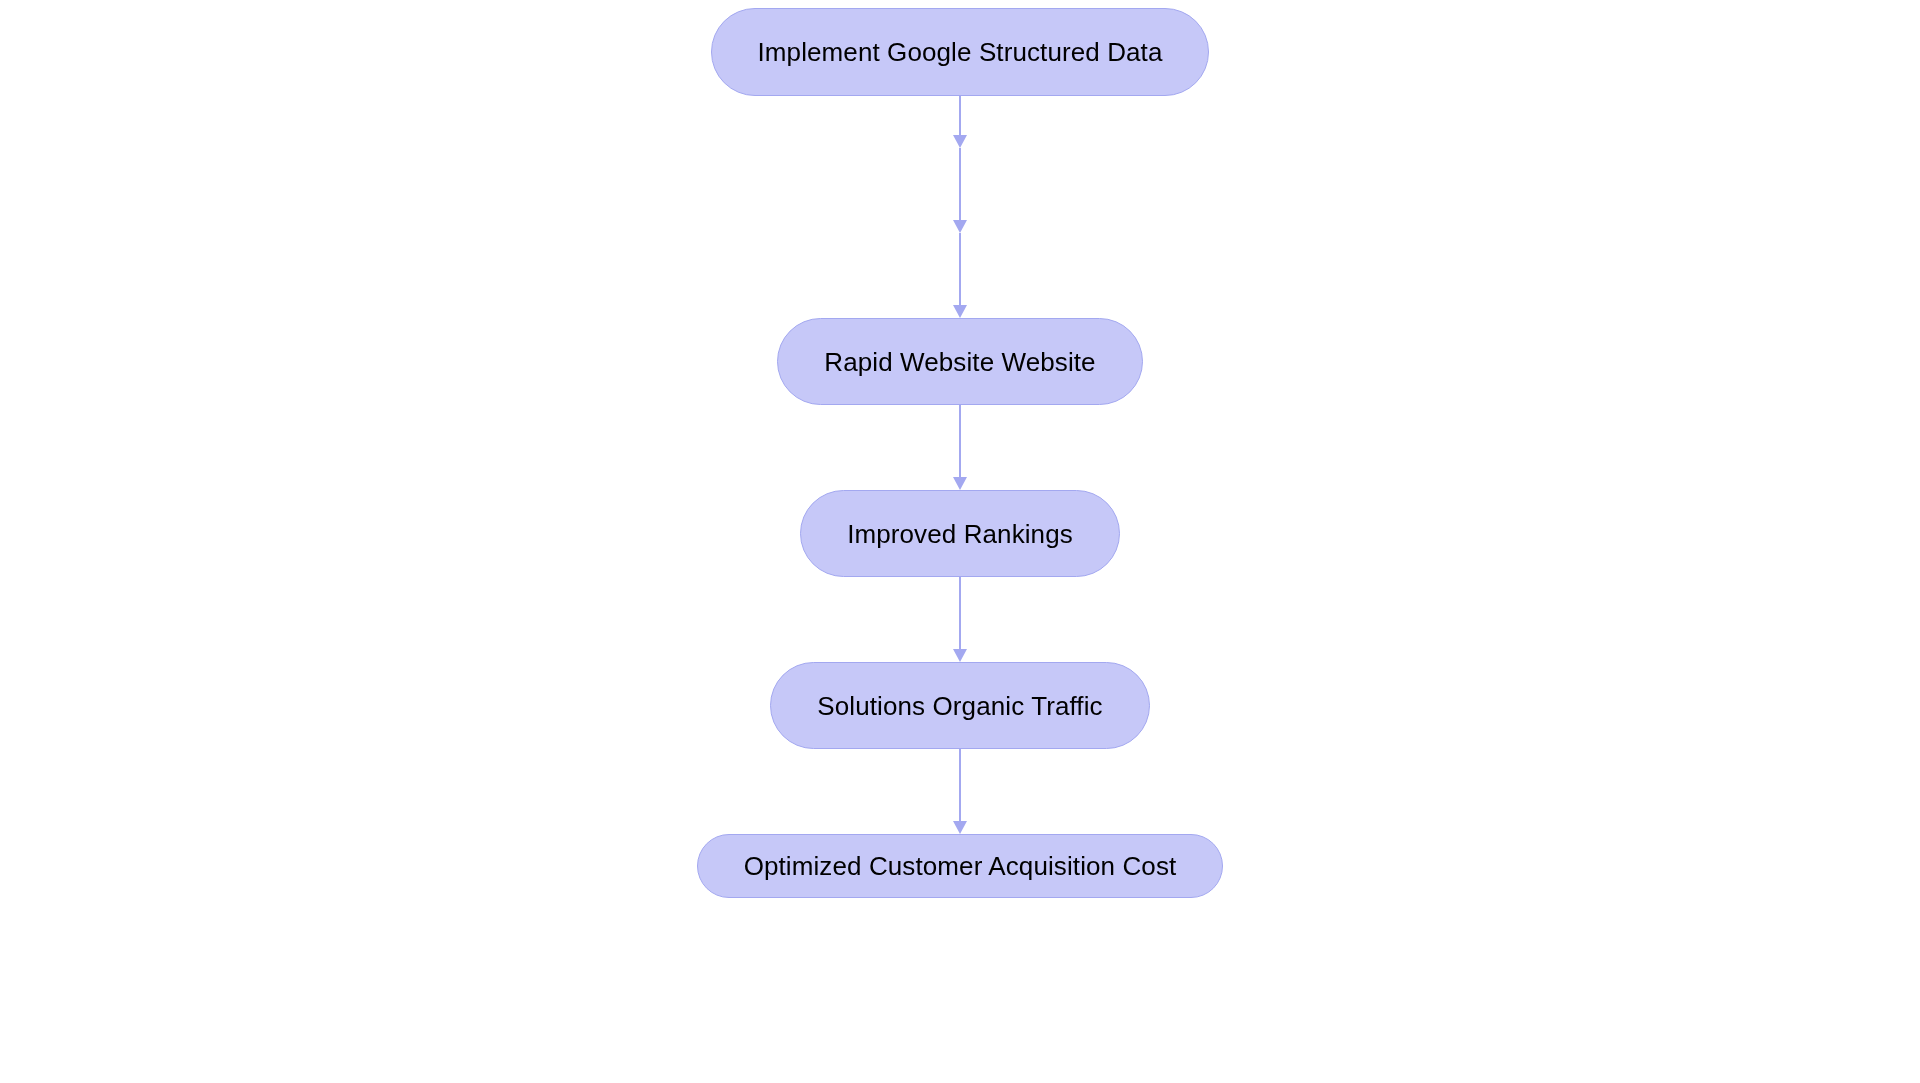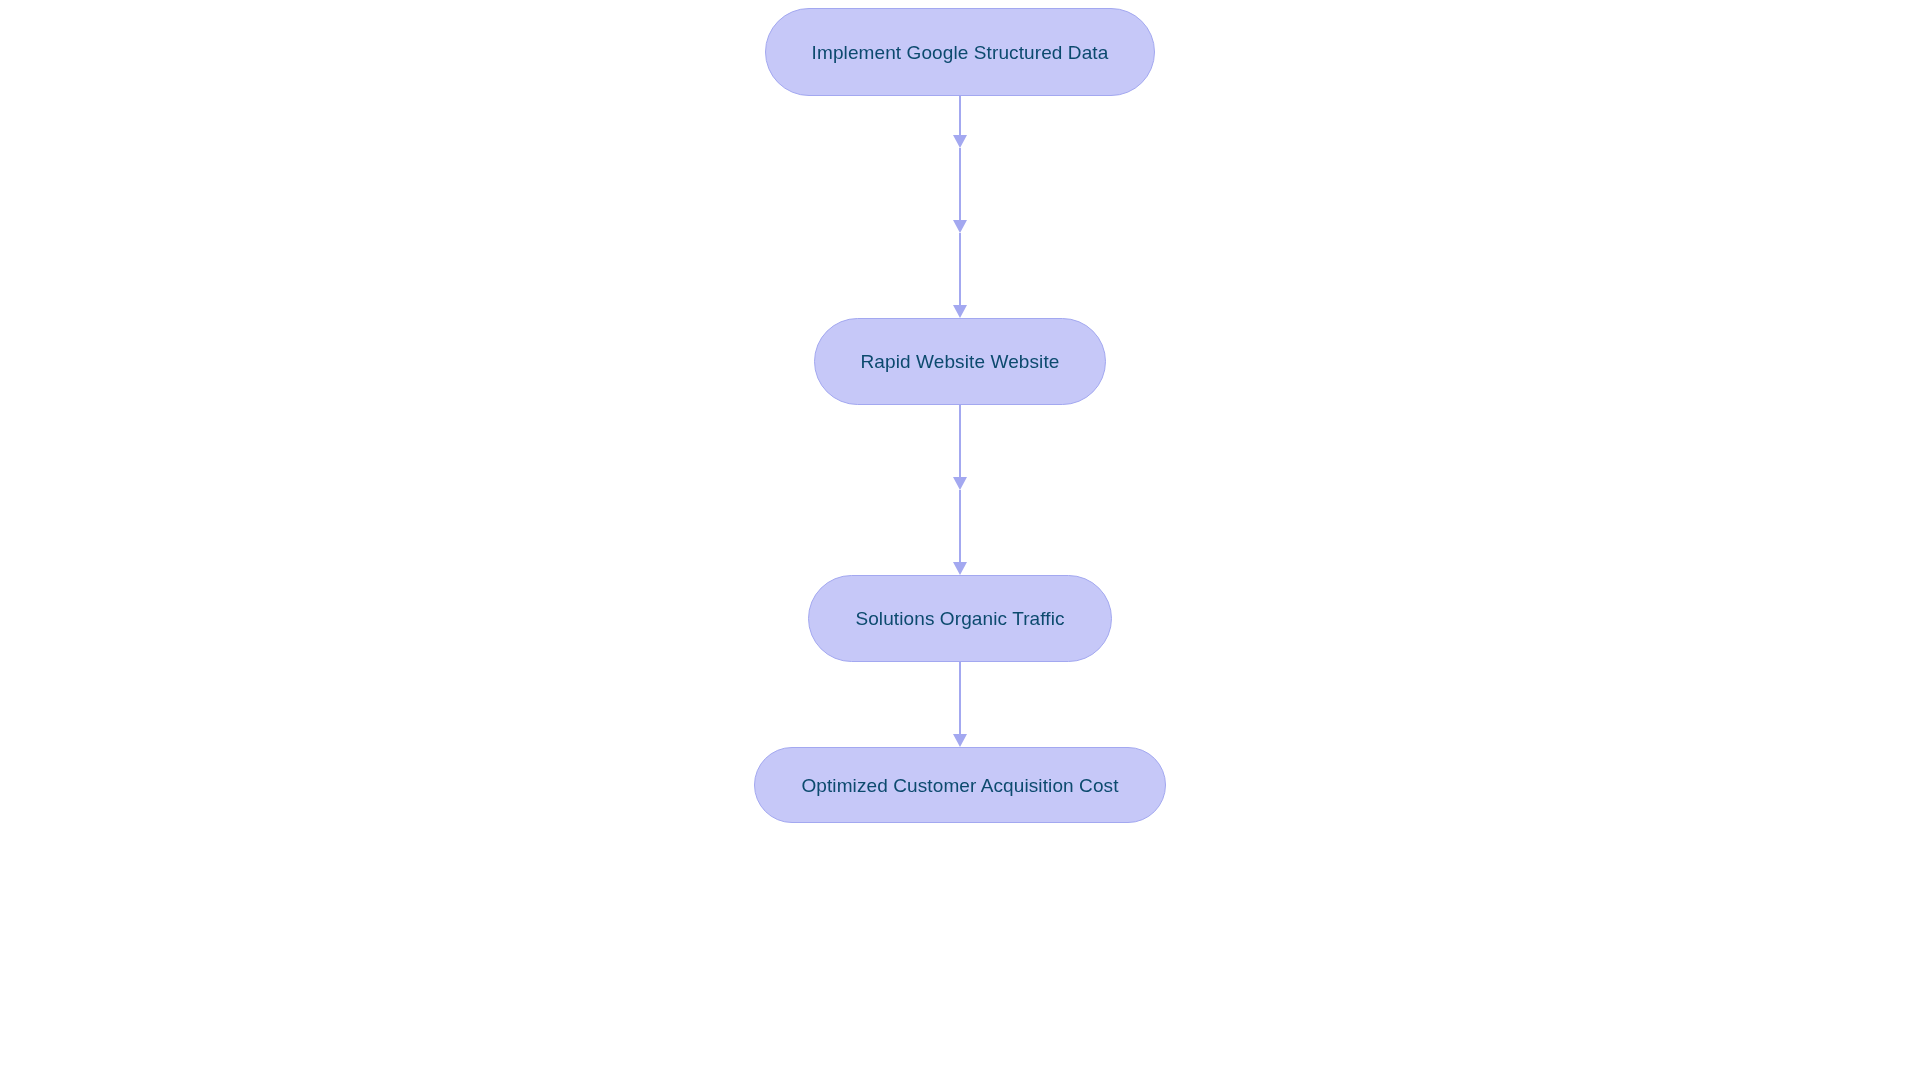--- a/index.html
+++ b/index.html
@@ -37,23 +37,23 @@
     width: 100%;
   }
   .flow-node {
     box-sizing: border-box;
     display: flex;
     align-items: center;
     justify-content: flex-end;
     background: #c6c8f8;
     border: 1.6px solid #a3a8f0;
     border-radius: 999px;
-    color: #0c4a6e;
+    color: #000000;
     font-family: "Liberation Sans", sans-serif;
-    font-size: 19px;
+    font-size: 26px;
     line-height: 1;
     letter-spacing: 0.1px;
     white-space: nowrap;
     padding: 0 46px;
     height: 87px;
   }
   .connector {
     position: relative;
     width: 12px;
     display: flex;
@@ -108,37 +108,42 @@
       <div class="flow-node">
         <span>Rapid Website Website</span>
       </div>
     </div>
 
     <div class="connector" style="height:85px;">
       <div class="conn-line"></div>
       <div class="conn-head"></div>
     </div>
 
+    <div class="node-row">
+      <div class="flow-node">
+        <span>Improved Rankings</span>
+      </div>
+    </div>
 
     <div class="connector" style="height:85px;">
       <div class="conn-line"></div>
       <div class="conn-head"></div>
     </div>
 
     <div class="node-row">
       <div class="flow-node">
         <span>Solutions Organic Traffic</span>
       </div>
     </div>
 
     <div class="connector" style="height:85px;">
       <div class="conn-line"></div>
       <div class="conn-head"></div>
     </div>
 
     <div class="node-row">
-      <div class="flow-node" style="height:76px;">
+      <div class="flow-node" style="height:64px;">
         <span>Optimized Customer Acquisition Cost</span>
       </div>
     </div>
 
   </div>
 </div>
 
 </body></html>

